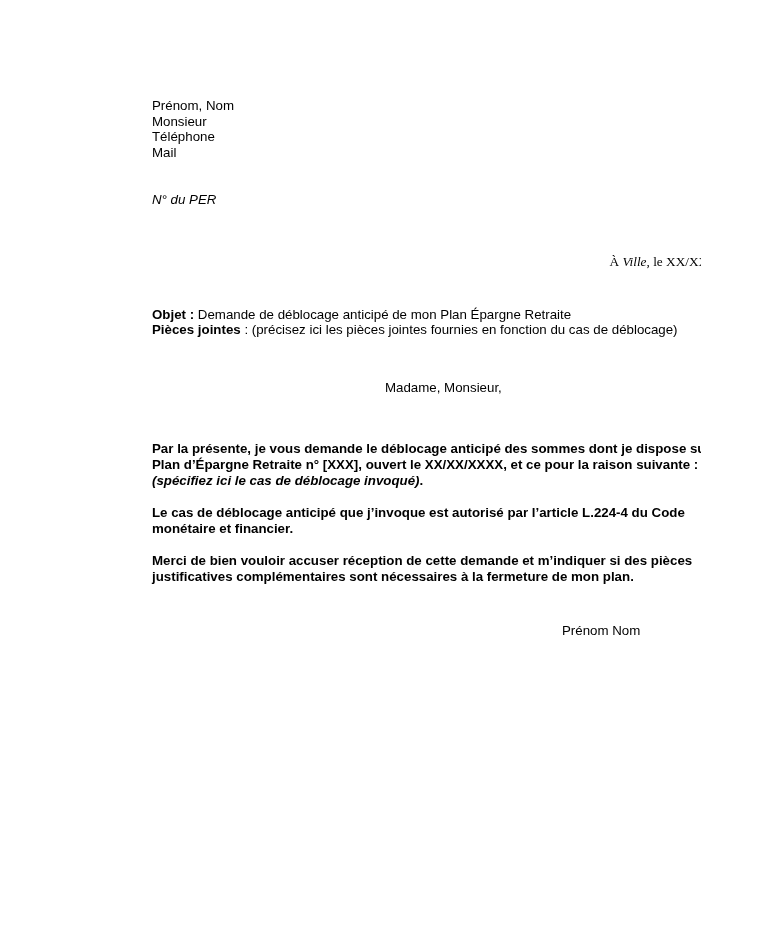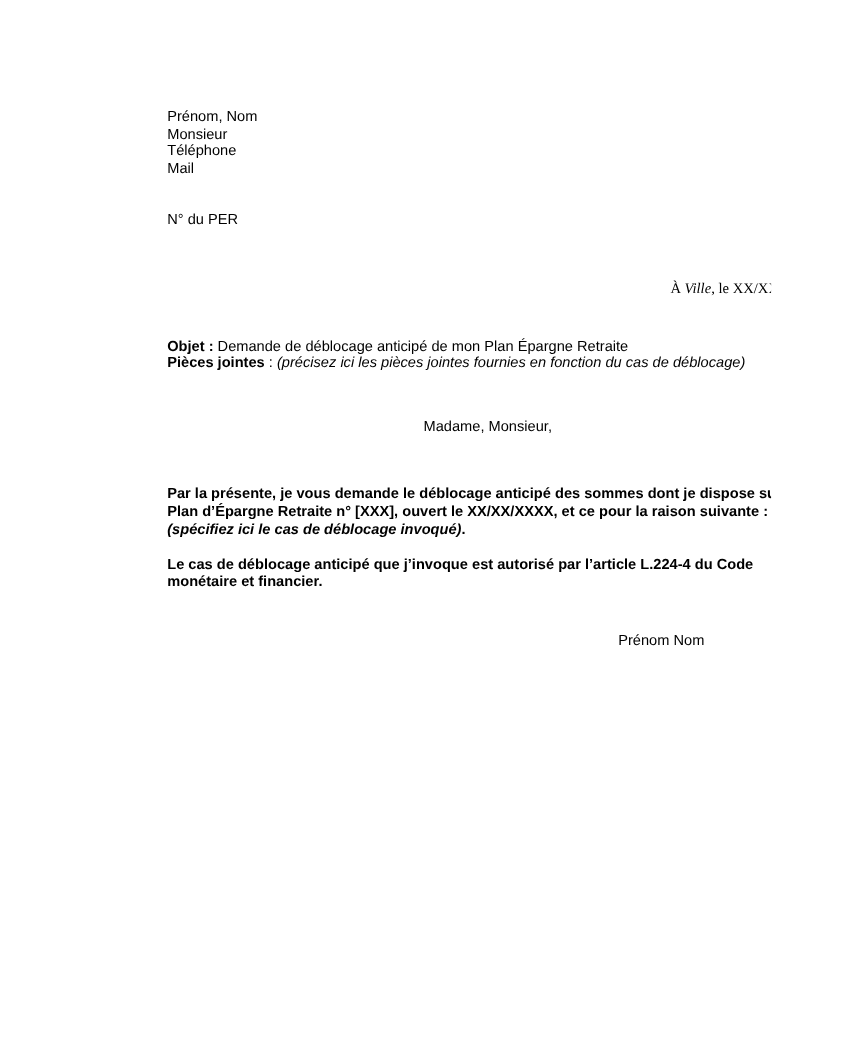--- a/index.html
+++ b/index.html
@@ -35,20 +35,21 @@
     margin-top: 98px;
   }
   .sender-line {
     display: block;
     white-space: pre;
   }
   .per-line {
     display: block;
     margin-top: 32px;
     white-space: pre;
+    font-style: italic;
   }
 
   
   .date-line {
     margin-top: 46px;
     text-align: right;
     padding-right: 4px;
     white-space: pre;
     font-family: Liberation Serif, serif;
   }
@@ -62,21 +63,20 @@
   }
   .subject-line,
   .attachments-line {
     display: block;
     white-space: pre-wrap;
   }
   .lbl-bold {
     font-weight: bold;
   }
   .italic {
-    font-style: italic;
     text-align: center;
   }
 
   
   .salutation {
     margin-top: 42px;
     margin-left: 233px;
     white-space: pre;
   }
 
@@ -123,18 +123,19 @@
       <span class="subject-line"><span class="lbl-bold">Objet :</span><span> Demande de déblocage anticipé de mon Plan Épargne Retraite</span></span>
       <span class="attachments-line"><span class="lbl-bold">Pièces jointes</span><span> : </span><span class="italic">(précisez ici les pièces jointes fournies en fonction du cas de déblocage)</span></span>
     </div>
 
     <div class="salutation">Madame, Monsieur,</div>
 
     <div class="body-block">
       <p class="para"><span>Par la présente, je vous demande le déblocage anticipé des sommes dont je dispose sur mon Plan d’Épargne Retraite n° [XXX], ouvert le XX/XX/XXXX, et ce pour la raison suivante :
 </span><span class="italic-note">(spécifiez ici le cas de déblocage invoqué)</span><span>.</span></p>
       <p class="para">Le cas de déblocage anticipé que j’invoque est autorisé par l’article L.224-4 du Code monétaire et financier.</p>
+      <p class="para">Merci de bien vouloir accuser réception de cette demande et m’indiquer si des pièces justificatives complémentaires sont nécessaires à la fermeture de mon plan.</p>
     </div>
 
     <div class="signature">Prénom Nom</div>
 
   </div>
 </div>
 
 </body></html>

